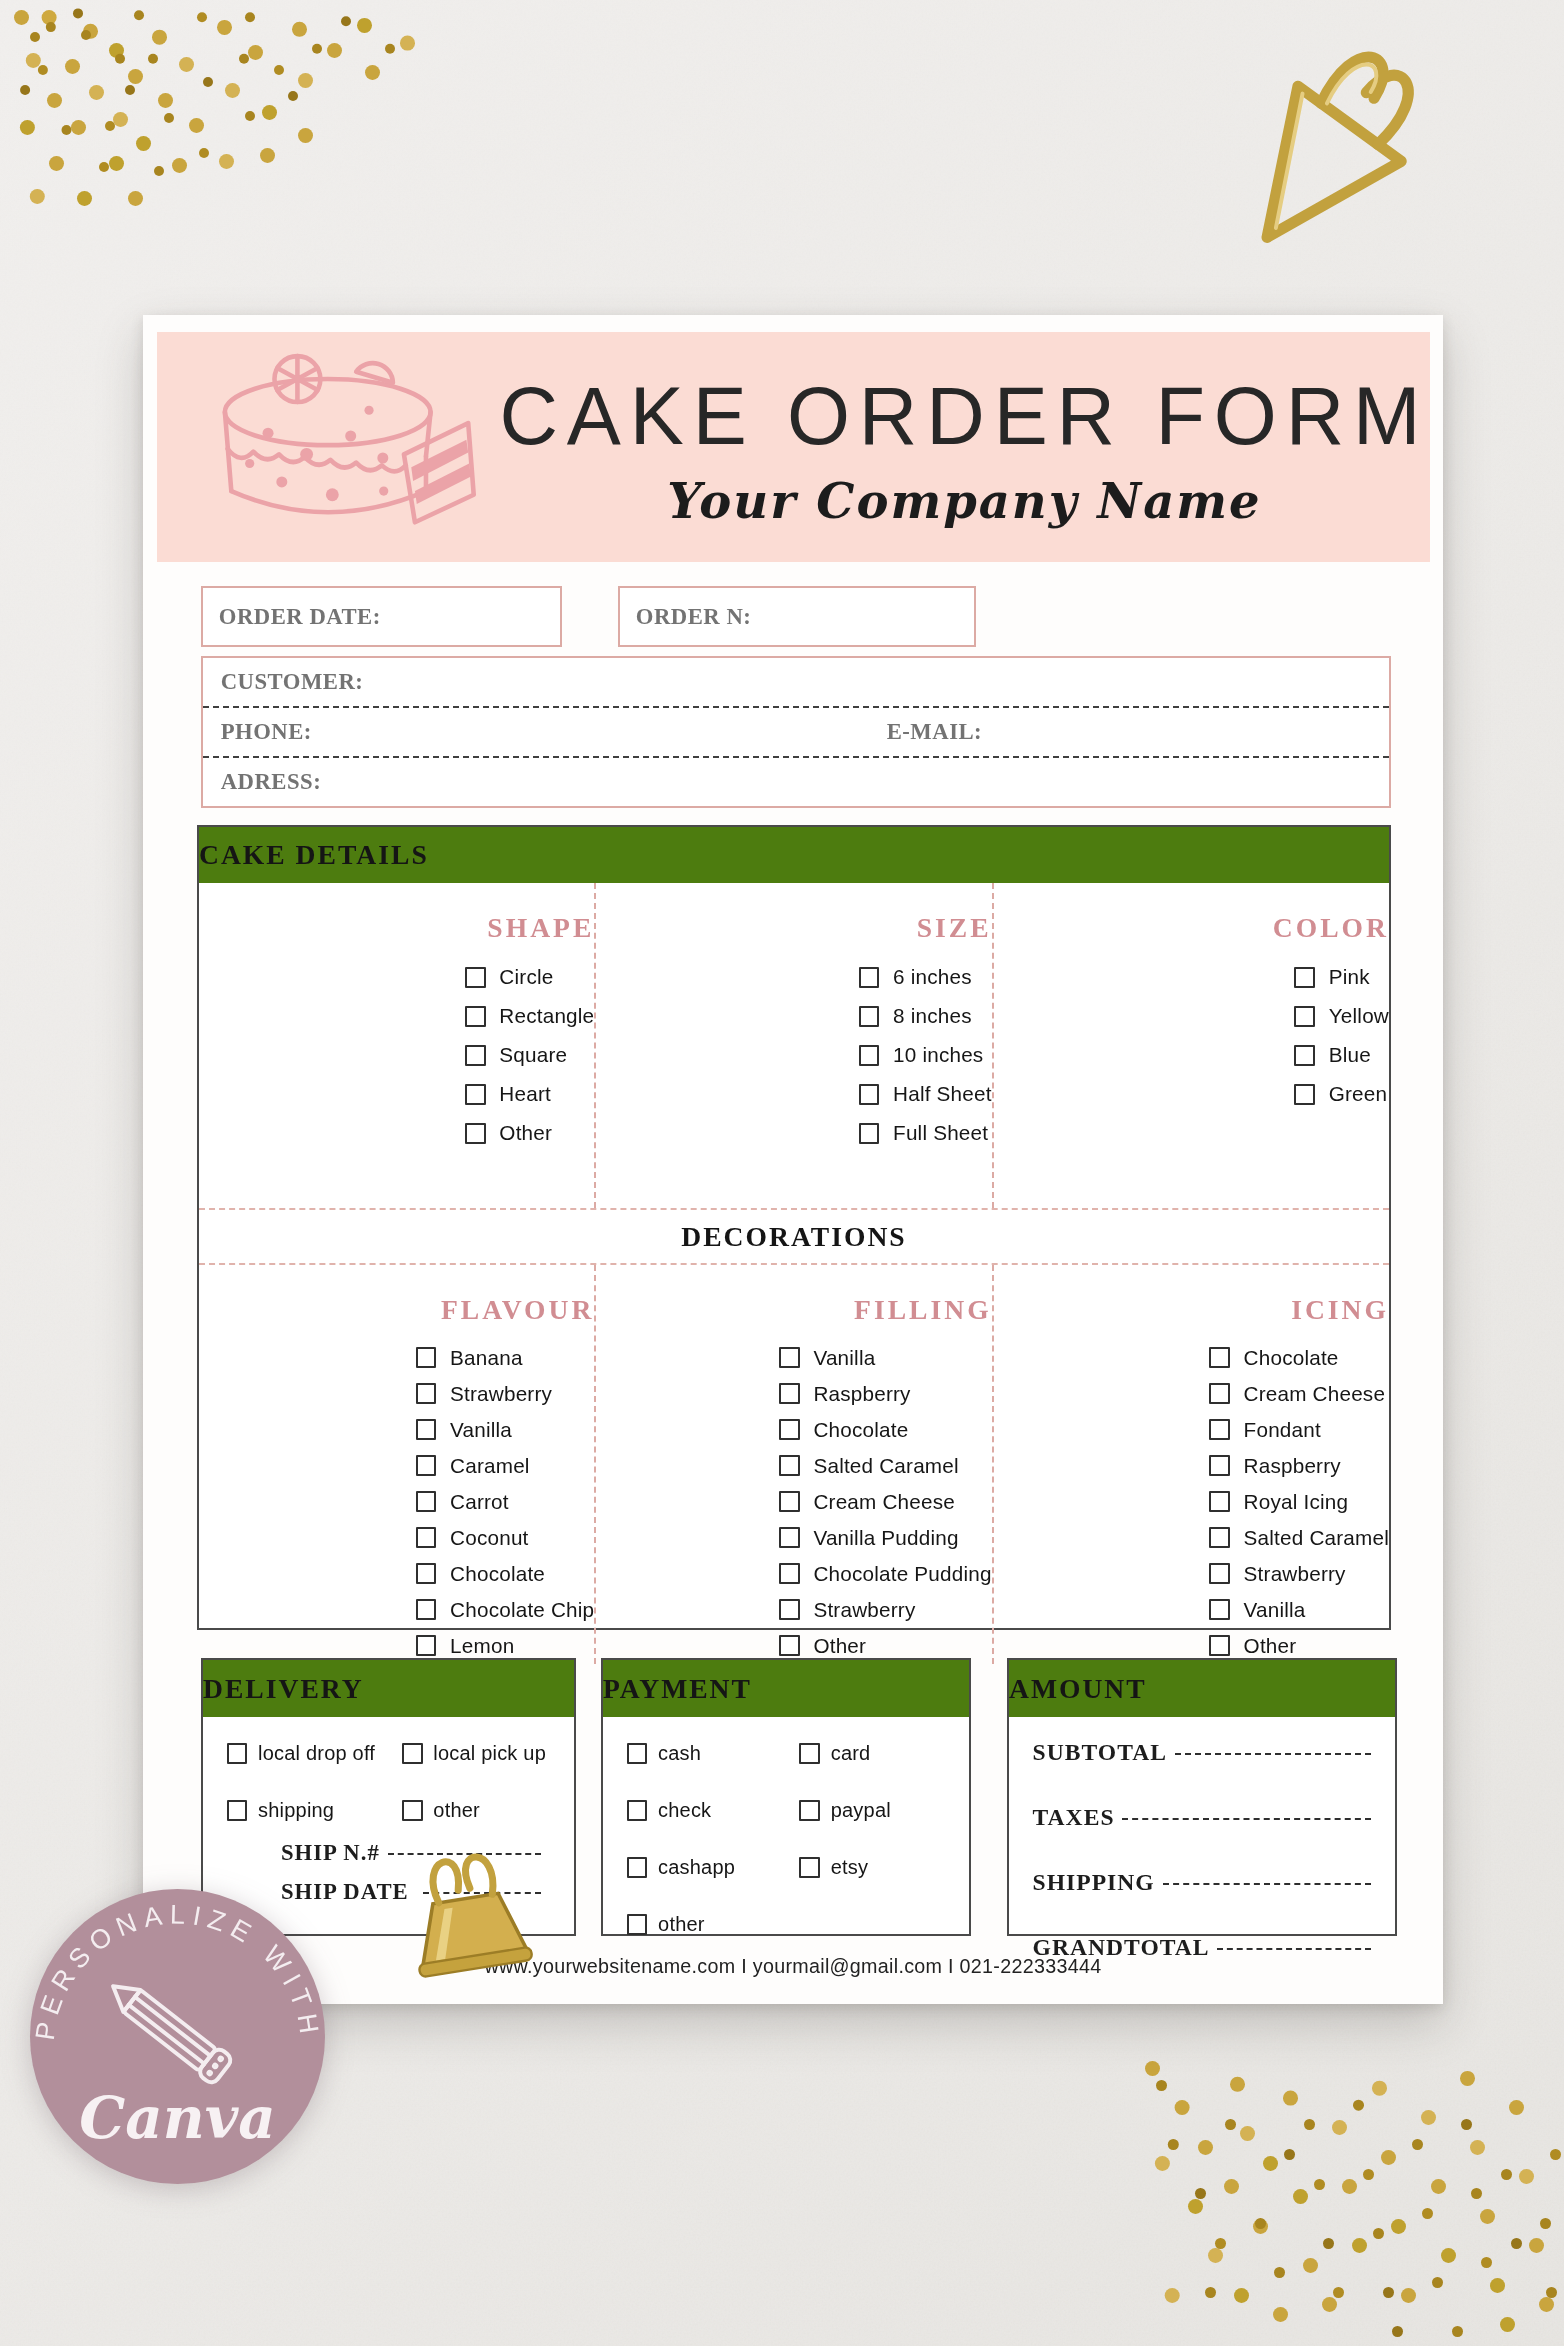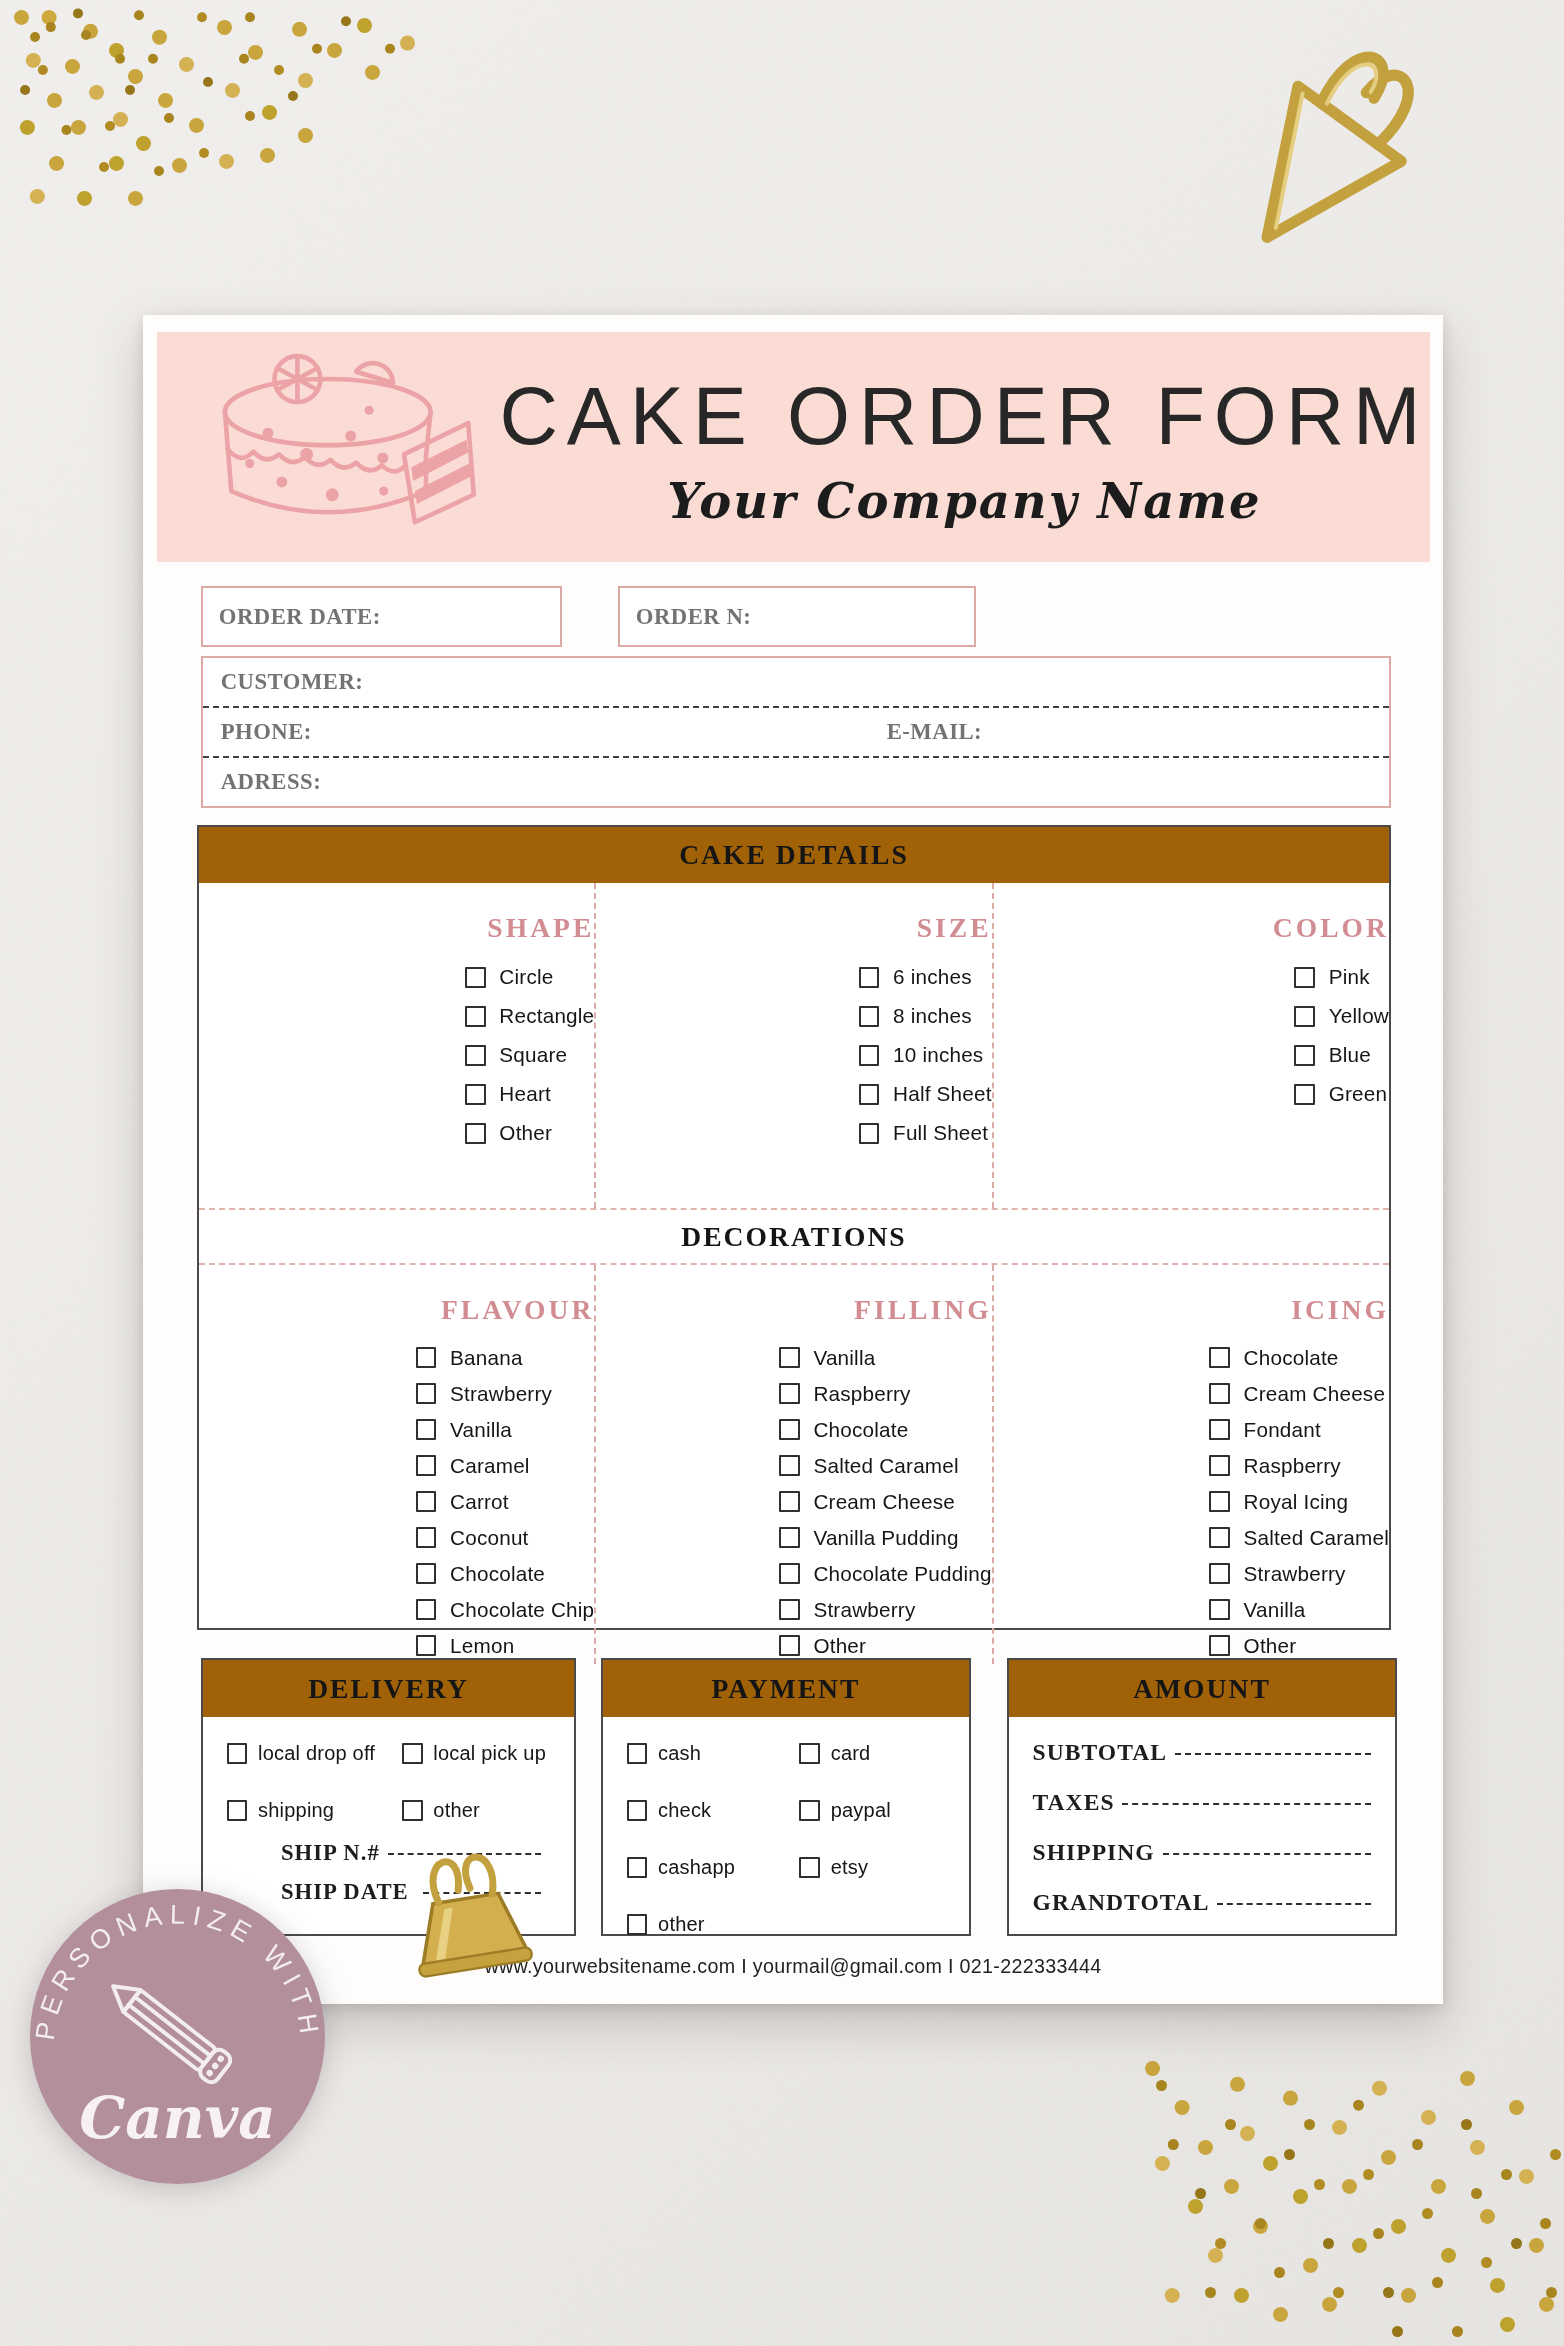--- a/index.html
+++ b/index.html
@@ -67,21 +67,21 @@
                letter-spacing:0.5px;}
 
   .customer-box{position:absolute;left:58px;top:341px;width:1190px;height:152px;background:#fff;
                 border:2px solid #dcaaa4;box-sizing:border-box;display:flex;flex-direction:column;}
   .cust-row{flex:1;display:flex;align-items:center;padding-left:17.7px;}
   .cust-row.sep{border-bottom:2px dashed #3f3f3f;}
   .cust-email{margin-left:auto;width:43%;}
 
   .details-table{position:absolute;left:54px;top:510px;width:1194px;height:805px;background:#fff;
                  border:2px solid #4a4a4a;box-sizing:border-box;display:flex;flex-direction:column;}
-  .band{background:#a16207;display:flex;align-items:center;justify-content:center;}
+  .band{background:#4d7c0f;display:flex;align-items:center;}
   .band-details{height:56px;flex:0 0 56px;}
   .band-title{font-family:"Liberation Serif",serif;font-weight:700;font-size:27.6px;letter-spacing:2px;
               color:#151515;}
   .cols{display:flex;}
   .cols-1{flex:0 0 325px;}
   .cols-2{flex:1;}
   .col{flex:1;display:flex;flex-direction:column;align-items:flex-end;padding-top:25px;box-sizing:border-box;}
   .col+.col{border-left:2px dashed #dcaaa4;}
   .col-h{font-family:"Liberation Serif",serif;font-weight:700;font-size:27.6px;letter-spacing:3px;
          color:#d18d92;margin:3.9px 0 13.8px 0;}
@@ -101,21 +101,21 @@
   .box-amount{left:864px;width:390px;}
   .band-small{height:57px;flex:0 0 57px;}
   .opts-grid{display:grid;grid-template-columns:1.08fr 1fr;padding:17.7px 9.9px 0 23.6px;row-gap:20px;}
   .opts-grid .opt{height:37px;gap:10.8px;}
   .opts-grid .opt-txt{font-size:20px;}
   .ship-block{padding:11.8px 33px 0 39px;}
   .ship-line{display:flex;align-items:baseline;height:39px;margin-left:39px;}
   .ship-label{font-family:"Liberation Serif",serif;font-weight:700;font-size:22.7px;color:#1d1d1d;
               letter-spacing:1px;white-space:pre;}
   .dotline{flex:1;border-bottom:2.6px dashed #2e2e2e;margin-left:7.9px;transform:translateY(-4.9px);}
-  .amt-block{display:flex;flex-direction:column;padding:21.7px 23.6px 0 23.6px;row-gap:1px;}
+  .amt-block{display:flex;flex-direction:column;padding:21.7px 23.6px 0 23.6px;row-gap:16px;}
   .amt-row{display:flex;align-items:baseline;height:49px;}
   .amt-label{font-family:"Liberation Serif",serif;font-weight:700;font-size:23.6px;color:#1d1d1d;
              letter-spacing:1px;}
 
   .form-footer{position:absolute;left:0;bottom:25.6px;width:100%;text-align:center;font-size:19.7px;
                color:#222;letter-spacing:0.3px;}
 
   
   .badge{position:absolute;left:27.6px;top:1887px;width:299px;height:299px;filter:drop-shadow(0 5.9px 13.8px rgba(80,60,70,.25));}
 </style>

